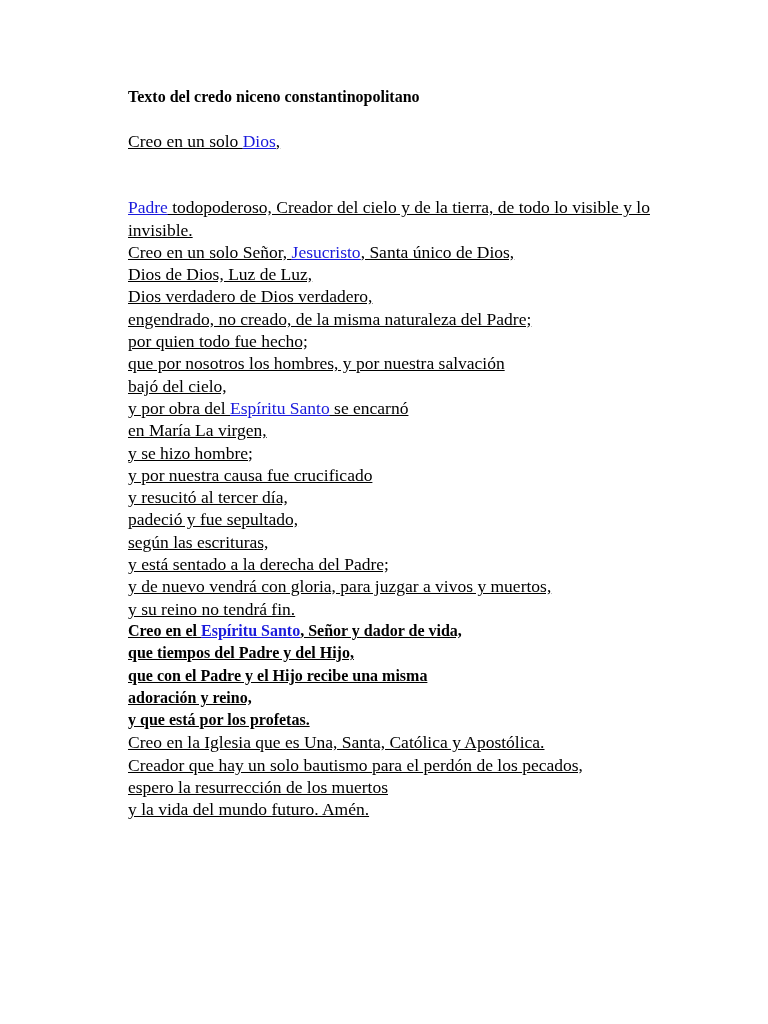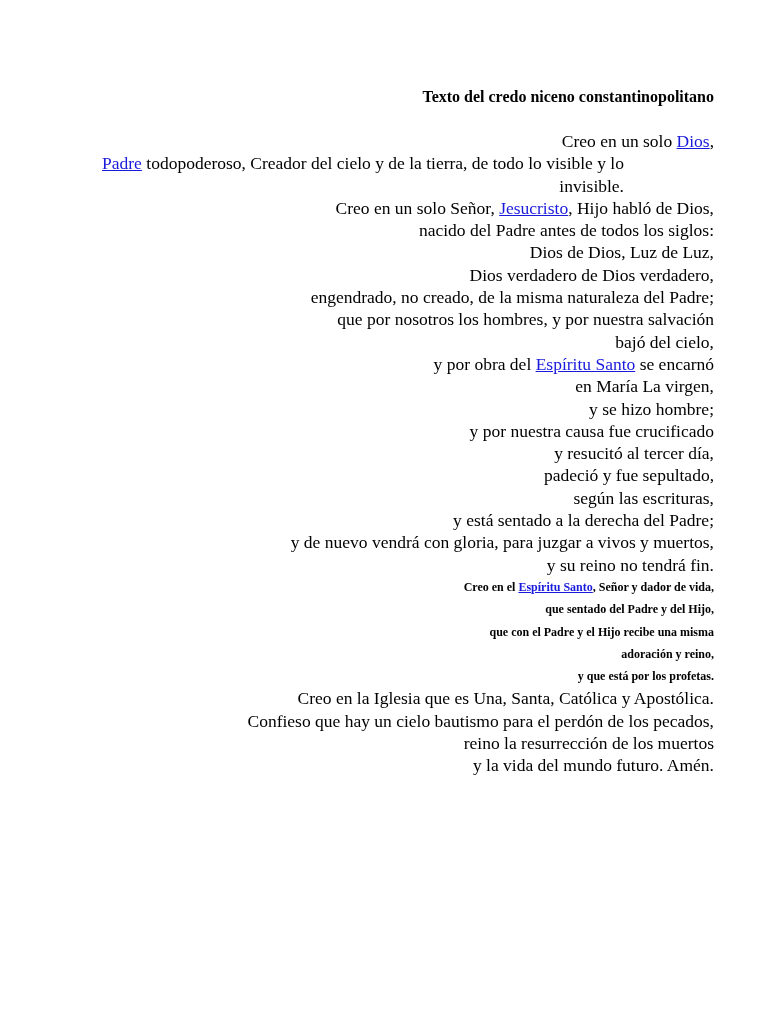--- a/index.html
+++ b/index.html
@@ -10,85 +10,86 @@
     body {
       width: 768px;
       height: 1024px;
       position: relative;
       overflow: hidden;
       font-family: "Liberation Serif", "DejaVu Serif", serif;
       color: #000000;
     }
     .page {
       position: absolute;
-      left: 94px;
+      left: 128px;
       top: 86px;
       width: 620px;
-      text-align: right;
     }
     .title {
       font-weight: bold;
       font-size: 16px;
       line-height: 22px;
       margin: 0 0 22px 0;
     }
     .lines {
       font-size: 17.5px;
       line-height: 22.3px;
     }
     .line {
       white-space: nowrap;
       display: block;
+      text-decoration: underline;
     }
     .line.wrap {
       white-space: normal;
+      margin-top: 44px;
     }
     .line.bold {
       font-weight: bold;
-      font-size: 12px;
+      font-size: 16px;
     }
     a.link {
       color: #1a1adc;
       text-decoration: underline;
     }
   </style>
 </head>
 <body>
 
 <div class="page">
   <div class="title">Texto del credo niceno constantinopolitano</div>
 
   <div class="lines">
 
     <span class="line"><span>Creo en un solo </span><a class="link" href="#">Dios</a><span>,</span></span>
 
     <span class="line wrap" style="width:530px;"><a class="link" href="#">Padre</a><span> todopoderoso, Creador del cielo y de la tierra, de todo lo visible y lo invisible.</span></span>
 
-    <span class="line"><span>Creo en un solo Señor, </span><a class="link" href="#">Jesucristo</a><span>, Hijo habló de Dios,</span></span>
-    <span class="line">nacido del Padre antes de todos los siglos:</span>
+    <span class="line"><span>Creo en un solo Señor, </span><a class="link" href="#">Jesucristo</a><span>, Santa único de Dios,</span></span>
     <span class="line">Dios de Dios, Luz de Luz,</span>
     <span class="line">Dios verdadero de Dios verdadero,</span>
     <span class="line">engendrado, no creado, de la misma naturaleza del Padre;</span>
+    <span class="line">por quien todo fue hecho;</span>
     <span class="line">que por nosotros los hombres, y por nuestra salvación</span>
     <span class="line">bajó del cielo,</span>
 
     <span class="line"><span>y por obra del </span><a class="link" href="#">Espíritu Santo</a><span> se encarnó</span></span>
     <span class="line">en María La virgen,</span>
     <span class="line">y se hizo hombre;</span>
     <span class="line">y por nuestra causa fue crucificado</span>
     <span class="line">y resucitó al tercer día,</span>
     <span class="line">padeció y fue sepultado,</span>
     <span class="line">según las escrituras,</span>
     <span class="line">y está sentado a la derecha del Padre;</span>
     <span class="line">y de nuevo vendrá con gloria, para juzgar a vivos y muertos,</span>
     <span class="line">y su reino no tendrá fin.</span>
 
     <span class="line bold"><span>Creo en el </span><a class="link" href="#">Espíritu Santo</a><span>, Señor y dador de vida,</span></span>
-    <span class="line bold">que sentado del Padre y del Hijo,</span>
+    <span class="line bold">que tiempos del Padre y del Hijo,</span>
     <span class="line bold">que con el Padre y el Hijo recibe una misma</span>
     <span class="line bold">adoración y reino,</span>
     <span class="line bold">y que está por los profetas.</span>
     <span class="line">Creo en la Iglesia que es Una, Santa, Católica y Apostólica.</span>
-    <span class="line">Confieso que hay un cielo bautismo para el perdón de los pecados,</span>
-    <span class="line">reino la resurrección de los muertos</span>
+    <span class="line">Creador que hay un solo bautismo para el perdón de los pecados,</span>
+    <span class="line">espero la resurrección de los muertos</span>
     <span class="line">y la vida del mundo futuro. Amén.</span>
   </div>
 </div>
 
 </body></html>

